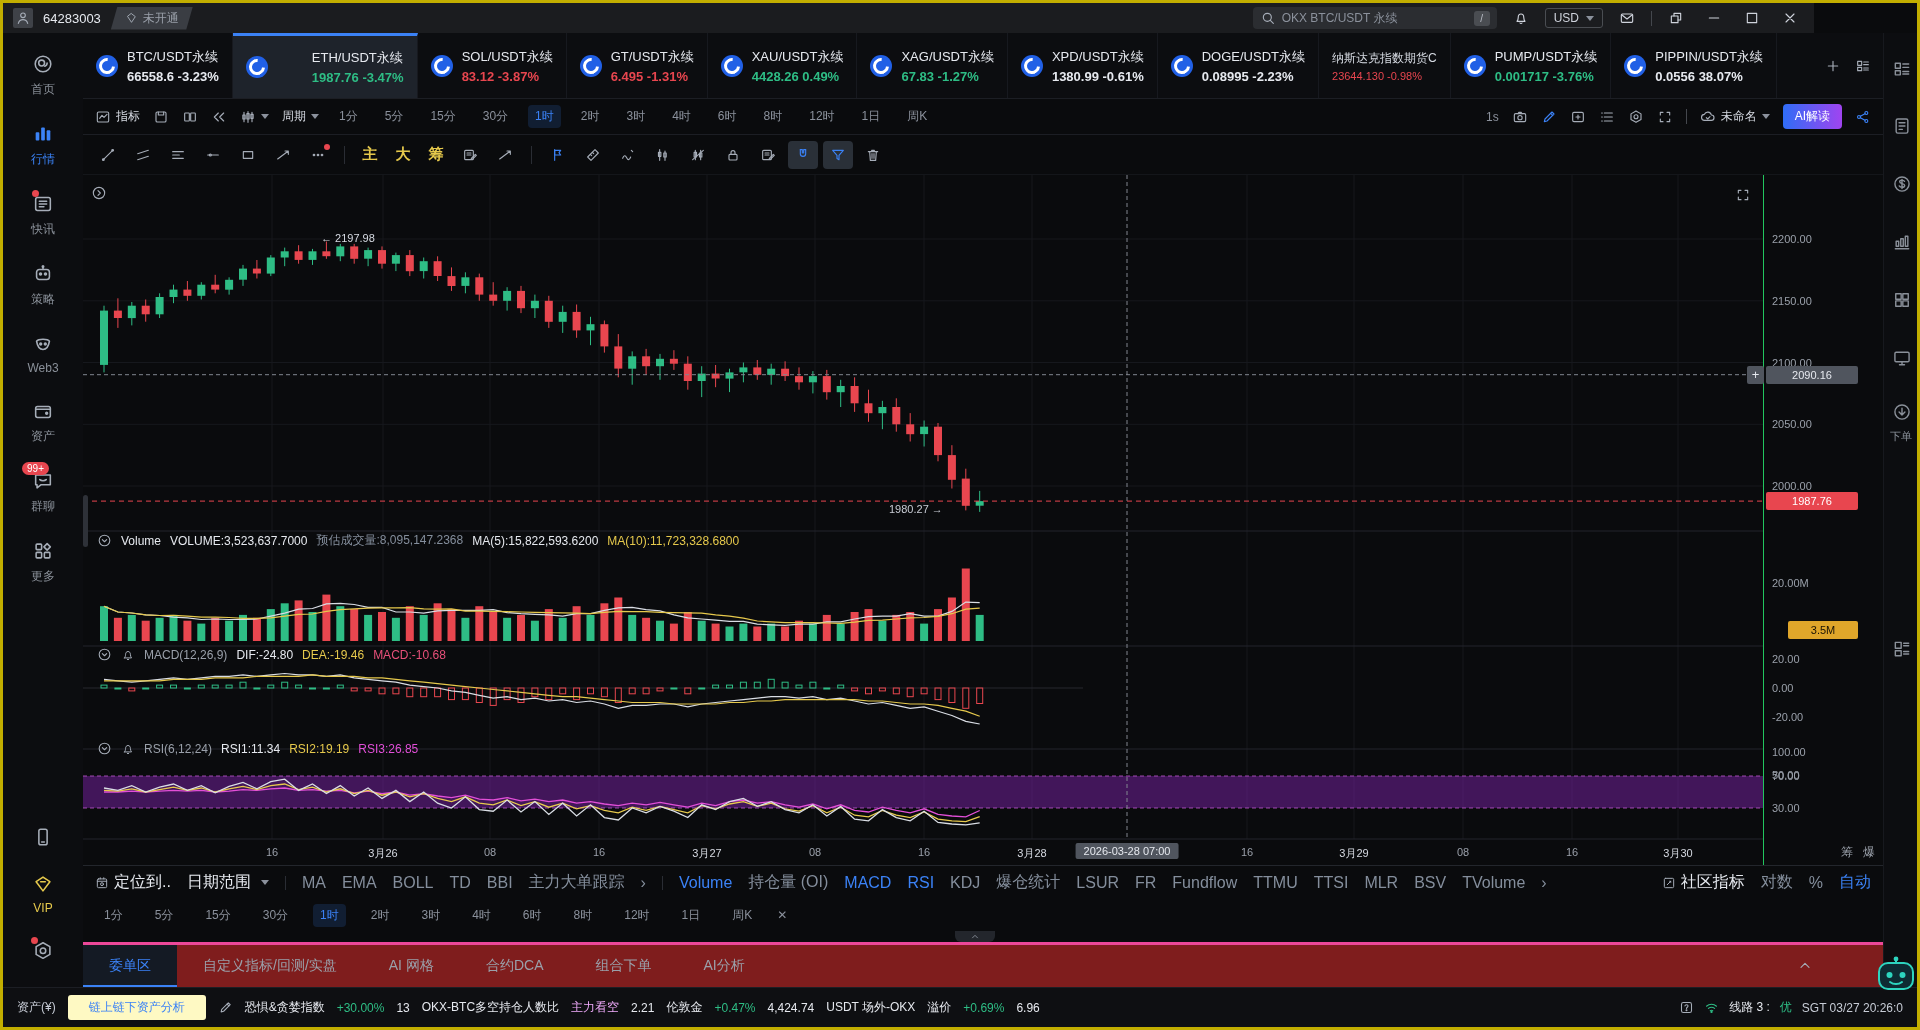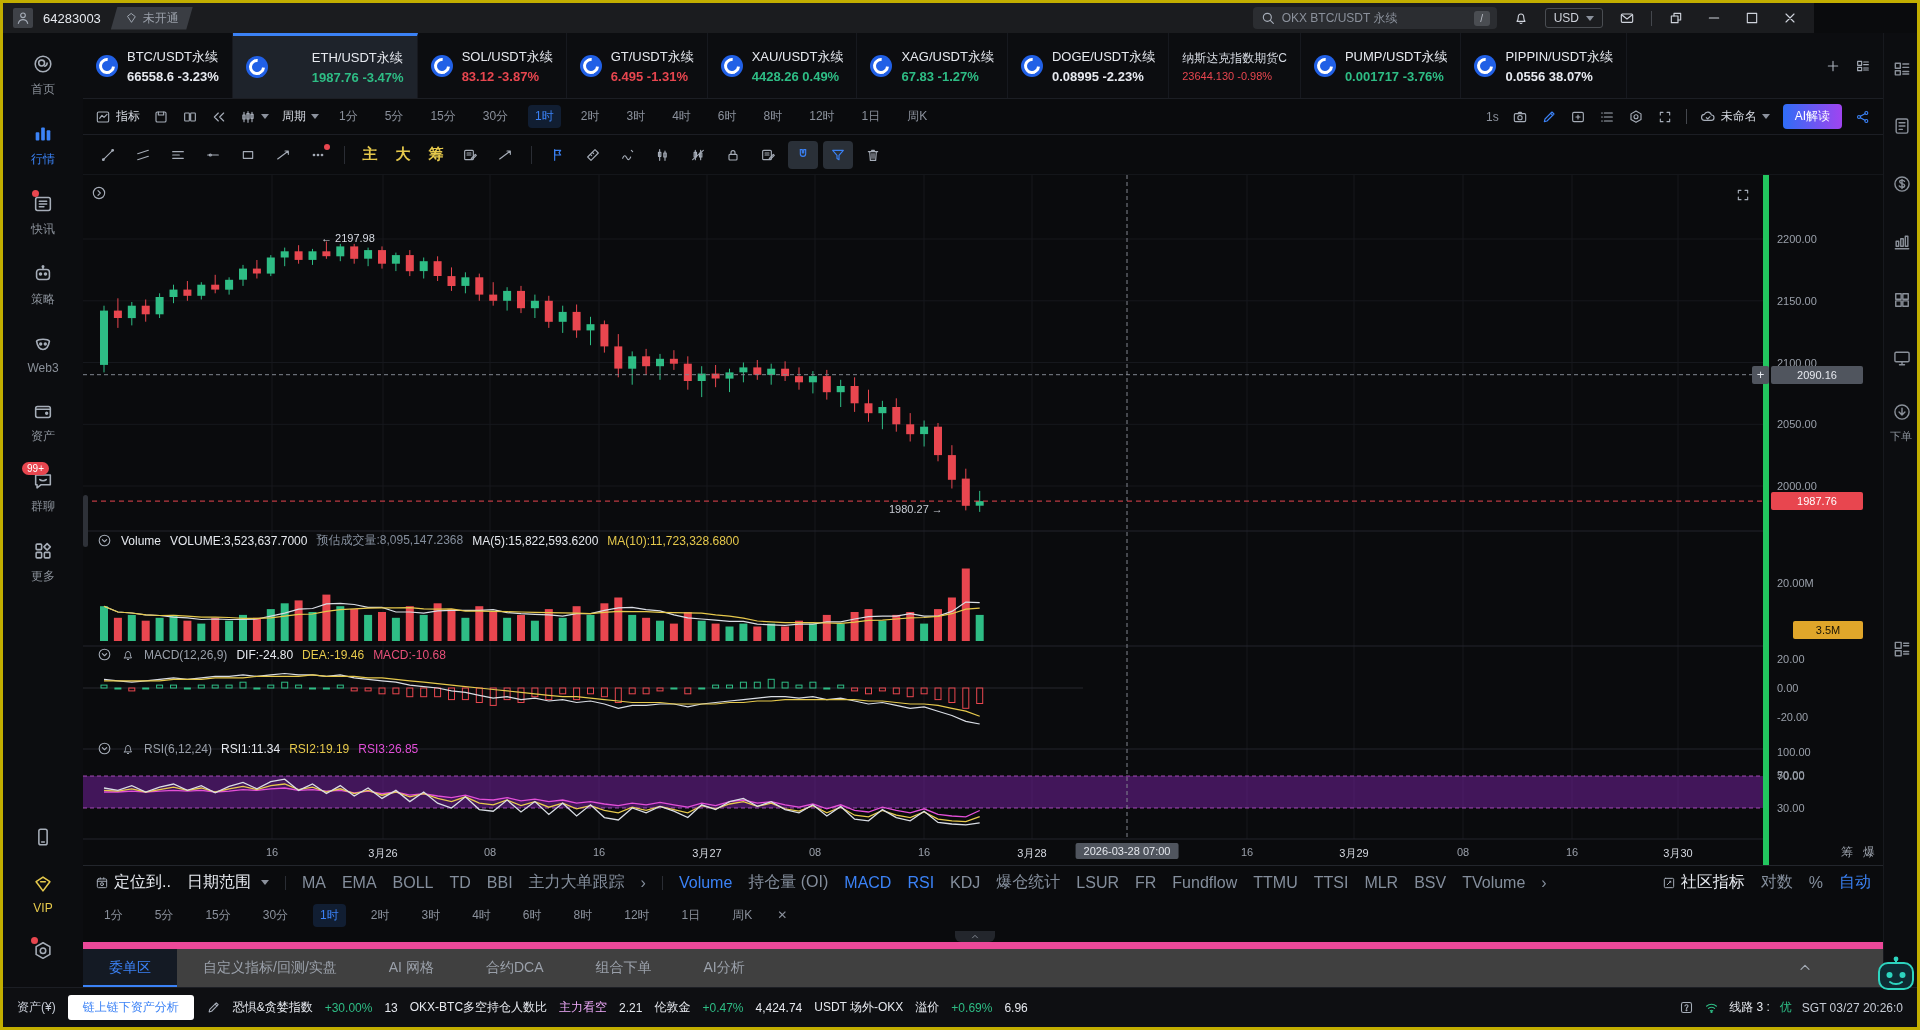--- a/index.html
+++ b/index.html
@@ -53,45 +53,45 @@
   .sbitem.vip{color:#e6c94c;}
   .sbitem .ndot{position:absolute;right:16px;top:-3px;width:7px;height:7px;border-radius:50%;background:#e8464f;}
   .sbitem .nbadge{position:absolute;right:6px;top:-8px;background:#e8464f;color:#fff;font-size:10px;padding:1px 5px;border-radius:8px;}
   
   #chart{position:absolute;left:80px;top:172px;width:1680px;height:690px;background:#0a0b0d;}
   .legend{position:absolute;display:flex;align-items:center;gap:9px;font-size:12px;white-space:nowrap;}
   .legend .ic svg.svgi{width:15px;height:15px;}
   .anno{position:absolute;font-size:11px;color:#d6dae2;white-space:nowrap;}
   #lscroll{position:absolute;left:0;top:320px;width:5px;height:52px;background:#2e3138;border-radius:3px;}
   
-  #raxis{position:absolute;left:1760px;top:172px;width:118px;height:690px;font-size:11px;color:#9aa0aa;border-left:6px solid #22c55e;box-sizing:border-box;}
+  #raxis{position:absolute;left:1760px;top:172px;width:118px;height:690px;font-size:11px;color:#9aa0aa;border-left:1px solid #22c55e;box-sizing:border-box;}
   .ylab{position:absolute;left:8px;height:14px;line-height:14px;}
   .pbadge{position:absolute;left:2px;min-width:92px;height:18px;border-radius:2px;display:flex;align-items:center;justify-content:center;font-size:11px;box-sizing:border-box;}
   #plus-handle{position:absolute;left:-19px;width:17px;height:18px;background:#50555e;color:#e6e9ef;display:flex;align-items:center;justify-content:center;border-radius:2px;font-size:13px;}
   #xaxis{position:absolute;left:80px;top:838px;width:1680px;height:24px;font-size:11px;color:#9aa0aa;}
   .xlab{position:absolute;top:5px;transform:translateX(-50%);white-space:nowrap;}
   .xlab.month{color:#d6dae2;}
   #date-badge{position:absolute;top:2px;transform:translateX(-50%);background:#50555e;color:#e6e9ef;padding:2px 8px;border-radius:2px;white-space:nowrap;}
   #axis-chars{position:absolute;left:1838px;top:841px;color:#9aa0aa;font-size:12px;display:flex;gap:10px;}
   
   #row1{position:absolute;left:80px;top:862px;width:1800px;height:34px;display:flex;align-items:center;gap:16px;padding:0 12px;border-top:1px solid #23262c;box-sizing:border-box;font-size:16px;color:#848e9c;white-space:nowrap;}
   #row1 .it{cursor:pointer;display:flex;align-items:center;gap:5px;}
   .c-blue{color:#3b82f6;}.c-white{color:#e6e9ef;}
   .vsep{width:1px;height:14px;background:#2a2d34;}
   .push{margin-left:auto;}
   #row2{position:absolute;left:80px;top:896px;width:1800px;height:32px;display:flex;align-items:center;gap:18px;padding:0 14px;box-sizing:border-box;font-size:12px;color:#8b919c;}
   #cpill{position:absolute;left:952px;top:928px;width:40px;height:11px;background:#23262c;border-radius:0 0 6px 6px;display:flex;align-items:center;justify-content:center;color:#8a9099;}
   #cpill svg.svgi{width:10px;height:10px;}
-  #tabs{position:absolute;left:80px;top:939px;width:1800px;height:45px;display:flex;align-items:stretch;background:#404040;border-top:7px solid #ec4899;box-sizing:border-box;}
+  #tabs{position:absolute;left:80px;top:939px;width:1800px;height:45px;display:flex;align-items:stretch;background:#7f1d1d;border-top:3px solid #ec4899;box-sizing:border-box;}
   .tab{padding:0 26px;display:flex;align-items:center;color:#9aa0aa;font-size:14px;cursor:pointer;}
   .tab.active{color:#3b82f6;background:#141a24;box-shadow:inset 0 -2px 0 #3b82f6;}
   #tabs-right{margin-left:auto;display:flex;align-items:center;gap:16px;padding-right:70px;color:#8a9099;}
   #status{position:absolute;left:0;top:984px;width:1914px;height:40px;background:#0e0f12;border-top:1px solid #1c1e24;display:flex;align-items:center;padding:0 14px;gap:12px;font-size:12px;color:#c7ccd6;box-sizing:border-box;}
   .st-green{color:#2ebd85;}.st-red{color:#f0abfc;}.st-white{color:#e6e9ef;}
-  .linkbox{color:#3b82f6;background:#ffffff;padding:4px 15px;border-radius:3px;}
+  .linkbox{color:#3b82f6;background:#fef9c3;padding:4px 21px;border-radius:3px;}
   #st-right{margin-left:auto;display:flex;align-items:center;gap:10px;}
   
   #rail{position:absolute;left:1880px;top:30px;width:37px;height:954px;background:#0c0d10;border-left:1px solid #17191e;box-sizing:border-box;}
   .rli{position:absolute;left:8px;width:22px;height:22px;color:#8a9099;cursor:pointer;}
   .rli svg.svgi{width:20px;height:20px;}
   #order-lab{position:absolute;left:6px;color:#8a9099;font-size:11px;}
   #robot{position:absolute;left:1872px;top:950px;width:42px;height:42px;}
   #chart-corner{position:absolute;left:1652px;top:12px;color:#a6adb8;}
   #chart-expand{position:absolute;left:8px;top:10px;color:#a6adb8;}
 </style>
@@ -326,20 +326,29 @@
           <div class="pline"><span style="color: rgb(46, 189, 133);">4428.26</span><span style="color: rgb(46, 189, 133);"> 0.49%</span></div>
         </div>
       </div>
       <div class="ticker">
         <span class="coin">
           <span class="coin-in"></span>
         </span>
         <div>
           <div class="sym">XAG/USDT永续</div>
           <div class="pline"><span style="color: rgb(46, 189, 133);">67.83</span><span style="color: rgb(46, 189, 133);"> -1.27%</span></div>
+        </div>
+      </div>
+      <div class="ticker">
+        <span class="coin">
+          <span class="coin-in"></span>
+        </span>
+        <div>
+          <div class="sym">XPD/USDT永续</div>
+          <div class="pline"><span style="color: rgb(230, 233, 239);">1380.99</span><span style="color: rgb(230, 233, 239);"> -0.61%</span></div>
         </div>
       </div>
       <div class="ticker">
         <span class="coin">
           <span class="coin-in"></span>
         </span>
         <div>
           <div class="sym">DOGE/USDT永续</div>
           <div class="pline"><span style="color: rgb(230, 233, 239);">0.08995</span><span style="color: rgb(230, 233, 239);"> -2.23%</span></div>
         </div>

